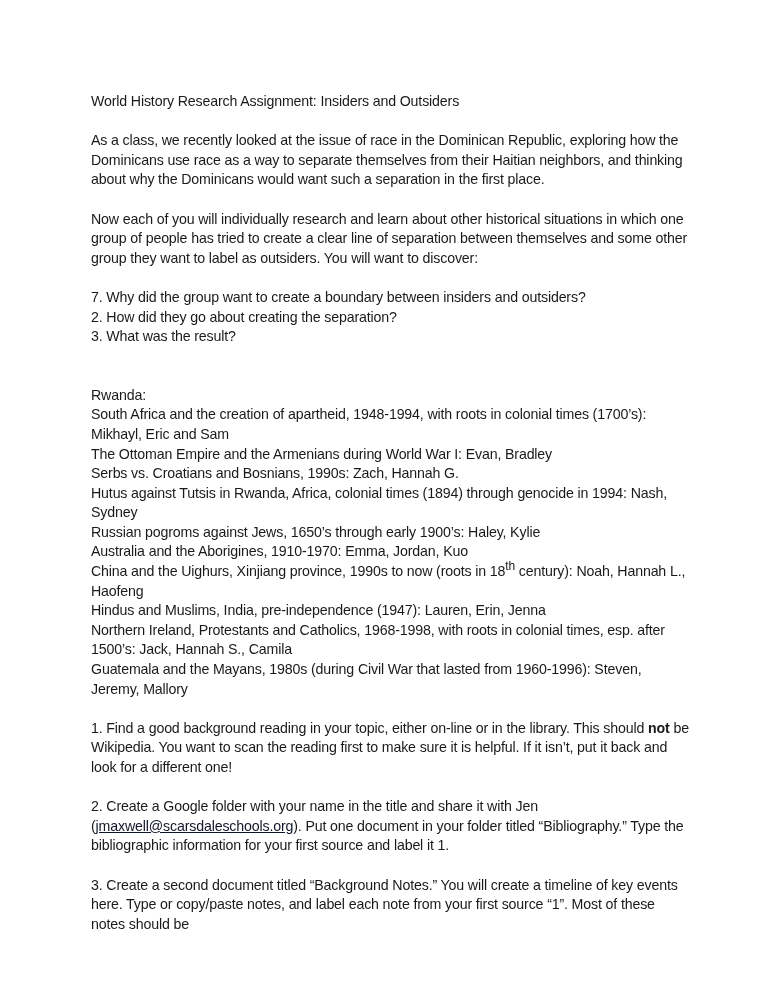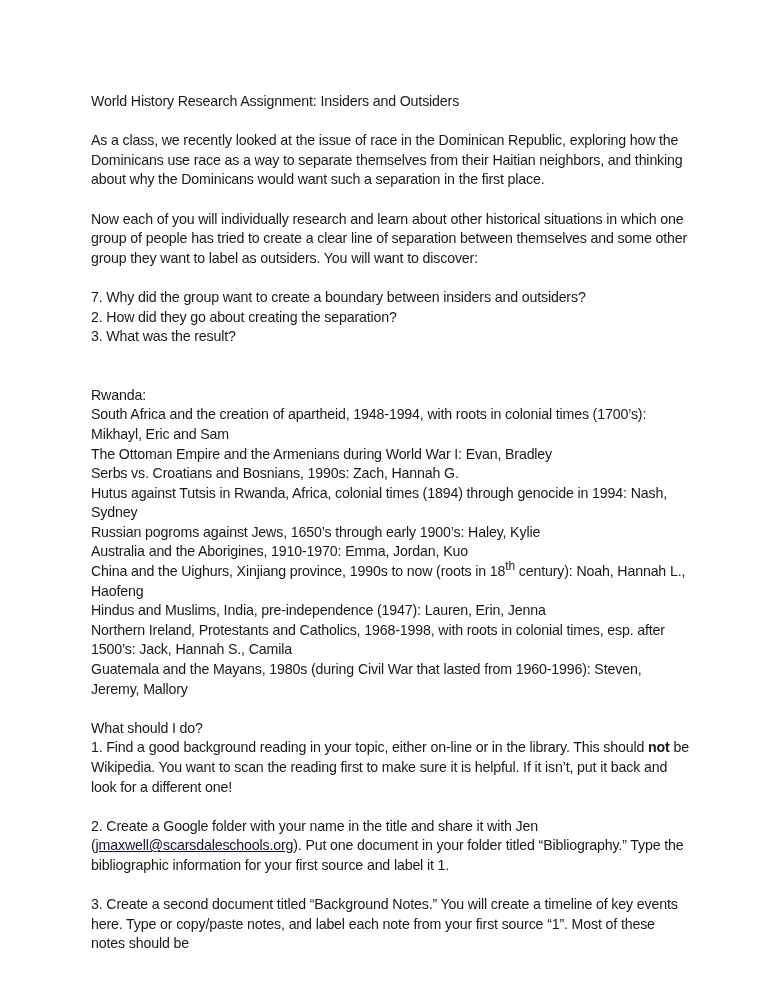--- a/index.html
+++ b/index.html
@@ -36,19 +36,18 @@
   <p>The Ottoman Empire and the Armenians during World War I: Evan, Bradley</p>
   <p>Serbs vs. Croatians and Bosnians, 1990s: Zach, Hannah G.</p>
   <p>Hutus against Tutsis in Rwanda, Africa, colonial times (1894) through genocide in 1994: Nash, Sydney</p>
   <p>Russian pogroms against Jews, 1650’s through early 1900’s: Haley, Kylie</p>
   <p>Australia and the Aborigines, 1910-1970: Emma, Jordan, Kuo</p>
   <p><span>China and the Uighurs, Xinjiang province, 1990s to now (roots in 18</span><sup>th</sup><span> century): Noah, Hannah L., Haofeng</span></p>
   <p>Hindus and Muslims, India, pre-independence (1947): Lauren, Erin, Jenna</p>
   <p>Northern Ireland, Protestants and Catholics, 1968-1998, with roots in colonial times, esp. after 1500’s: Jack, Hannah S., Camila</p>
   <p>Guatemala and the Mayans, 1980s (during Civil War that lasted from 1960-1996): Steven, Jeremy, Mallory</p>
   <div class="gap"></div>
-  <p class="bold">What should I do?</p>
   <p><span>1. Find a good background reading in your topic, either on-line or in the library. This should </span><b>not</b><span> be Wikipedia. You want to scan the reading first to make sure it is helpful. If it isn’t, put it back and look for a different one!</span></p>
   <div class="gap"></div>
   <p><span>2. Create a Google folder with your name in the title and share it with Jen (</span><a class="email">jmaxwell@scarsdaleschools.org</a><span>). Put one document in your folder titled “Bibliography.” Type the bibliographic information for your first source and label it 1.</span></p>
   <div class="gap"></div>
   <p>3. Create a second document titled “Background Notes.” You will create a timeline of key events here. Type or copy/paste notes, and label each note from your first source “1”. Most of these notes should be</p>
 </div>
 
 </body></html>

